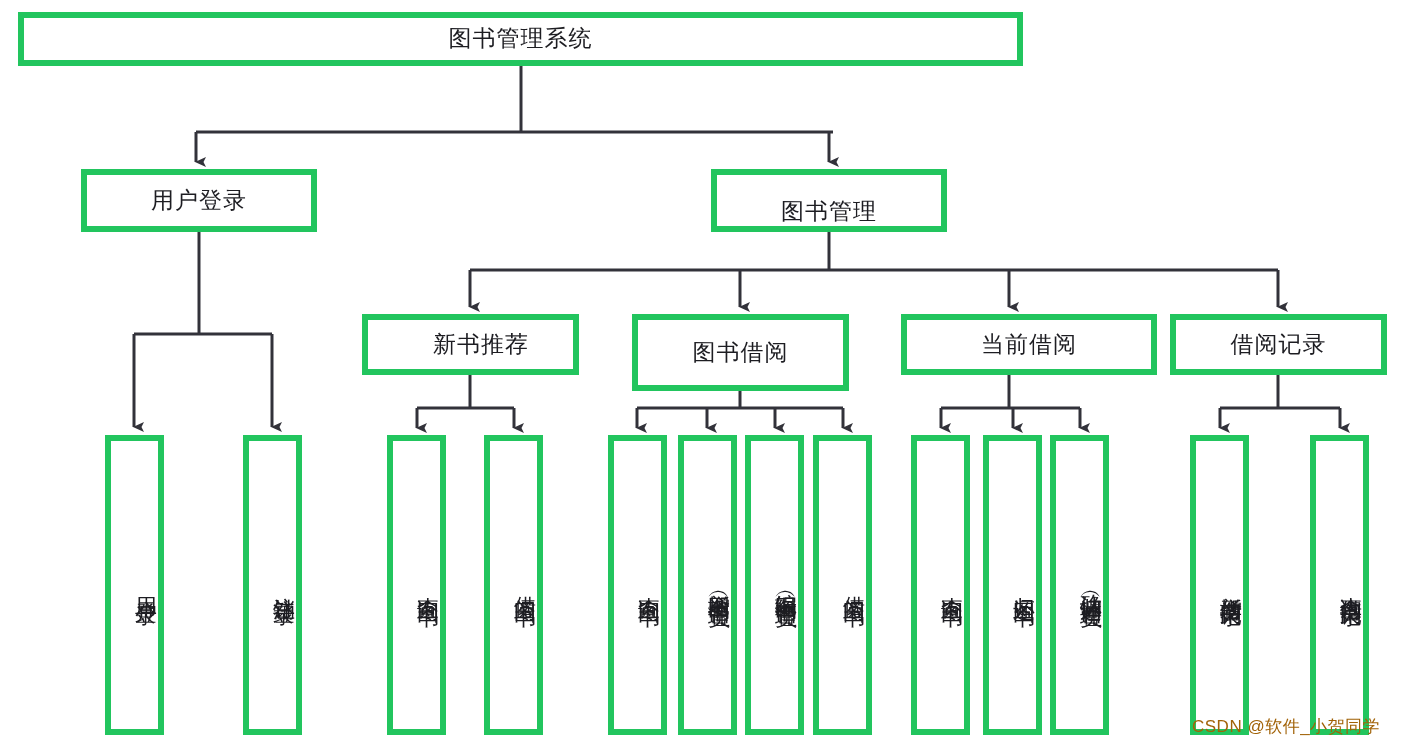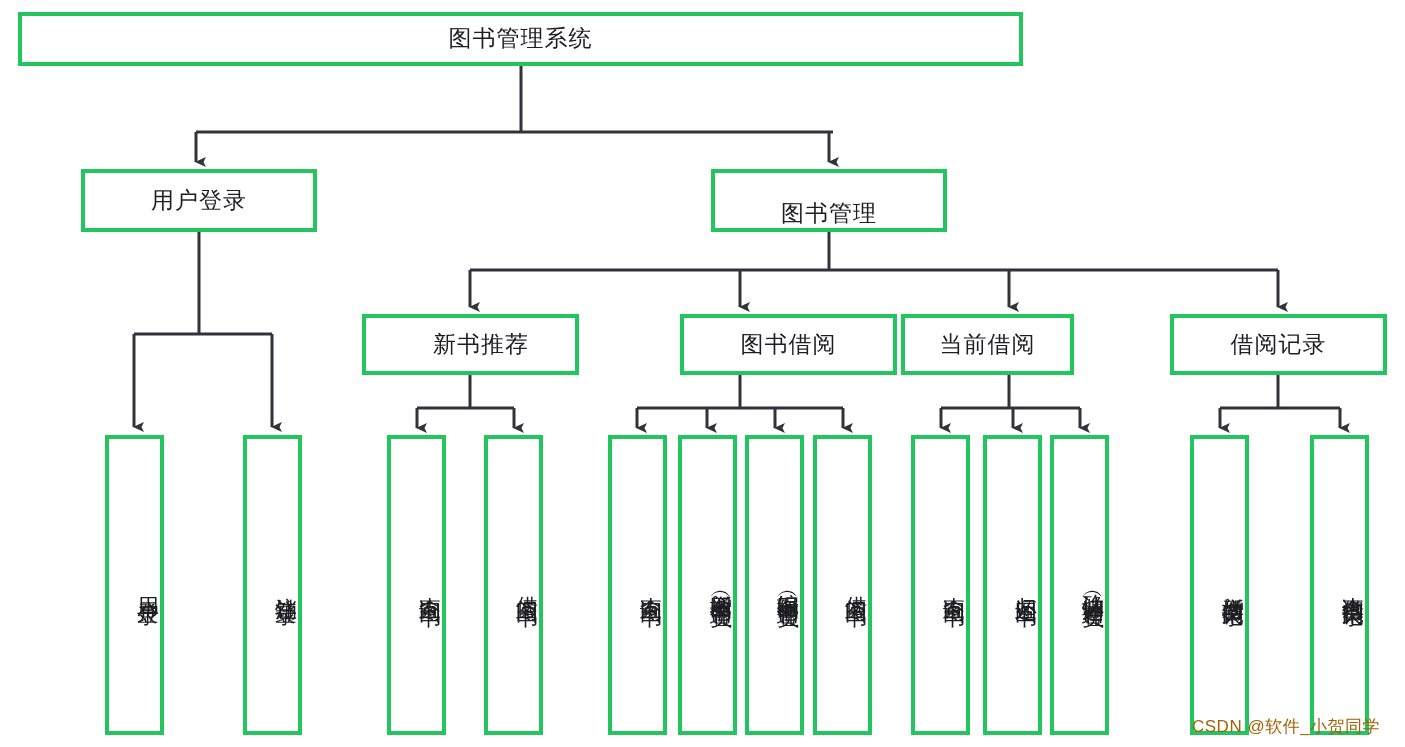--- a/index.html
+++ b/index.html
@@ -21,21 +21,21 @@
     position: absolute;
     left: 0;
     top: 0;
     width: 1405px;
     height: 747px;
     pointer-events: none;
   }
   .node {
     position: absolute;
     box-sizing: border-box;
-    border: 4px solid #22c55e;
+    border: 6px solid #22c55e;
     background: #ffffff;
     display: flex;
     align-items: center;
     justify-content: center;
     color: #1d1d22;
   }
   .node.horiz {
     font-size: 23px;
     letter-spacing: 1px;
     line-height: 1.2;
@@ -126,24 +126,24 @@
   <div class="node horiz" style="left:81px; top:169px; width:236px; height:63px;">
     <span>用户登录</span>
   </div>
   <div class="node horiz" style="left:711px; top:169px; width:236px; height:63px;align-items:flex-end;">
     <span>图书管理</span>
   </div>
 
   <div class="node horiz" style="left:362px; top:314px; width:217px; height:61px;padding-left:21px;">
     <span>新书推荐</span>
   </div>
-  <div class="node horiz" style="left:632px; top:314px; width:217px; height:61px;margin-left:48px;">
+  <div class="node horiz" style="left:632px; top:314px; width:217px; height:77px;">
     <span>图书借阅</span>
   </div>
-  <div class="node horiz" style="left:901px; top:314px; width:173px; height:61px;">
+  <div class="node horiz" style="left:901px; top:314px; width:256px; height:61px;">
     <span>当前借阅</span>
   </div>
   <div class="node horiz" style="left:1170px; top:314px; width:217px; height:61px;">
     <span>借阅记录</span>
   </div>
 
   <div class="node vert" style="left:105px; top:435px; width:59px; height:300px;">
     <span>用户登录</span>
   </div>
   <div class="node vert" style="left:243px; top:435px; width:59px; height:300px;">

